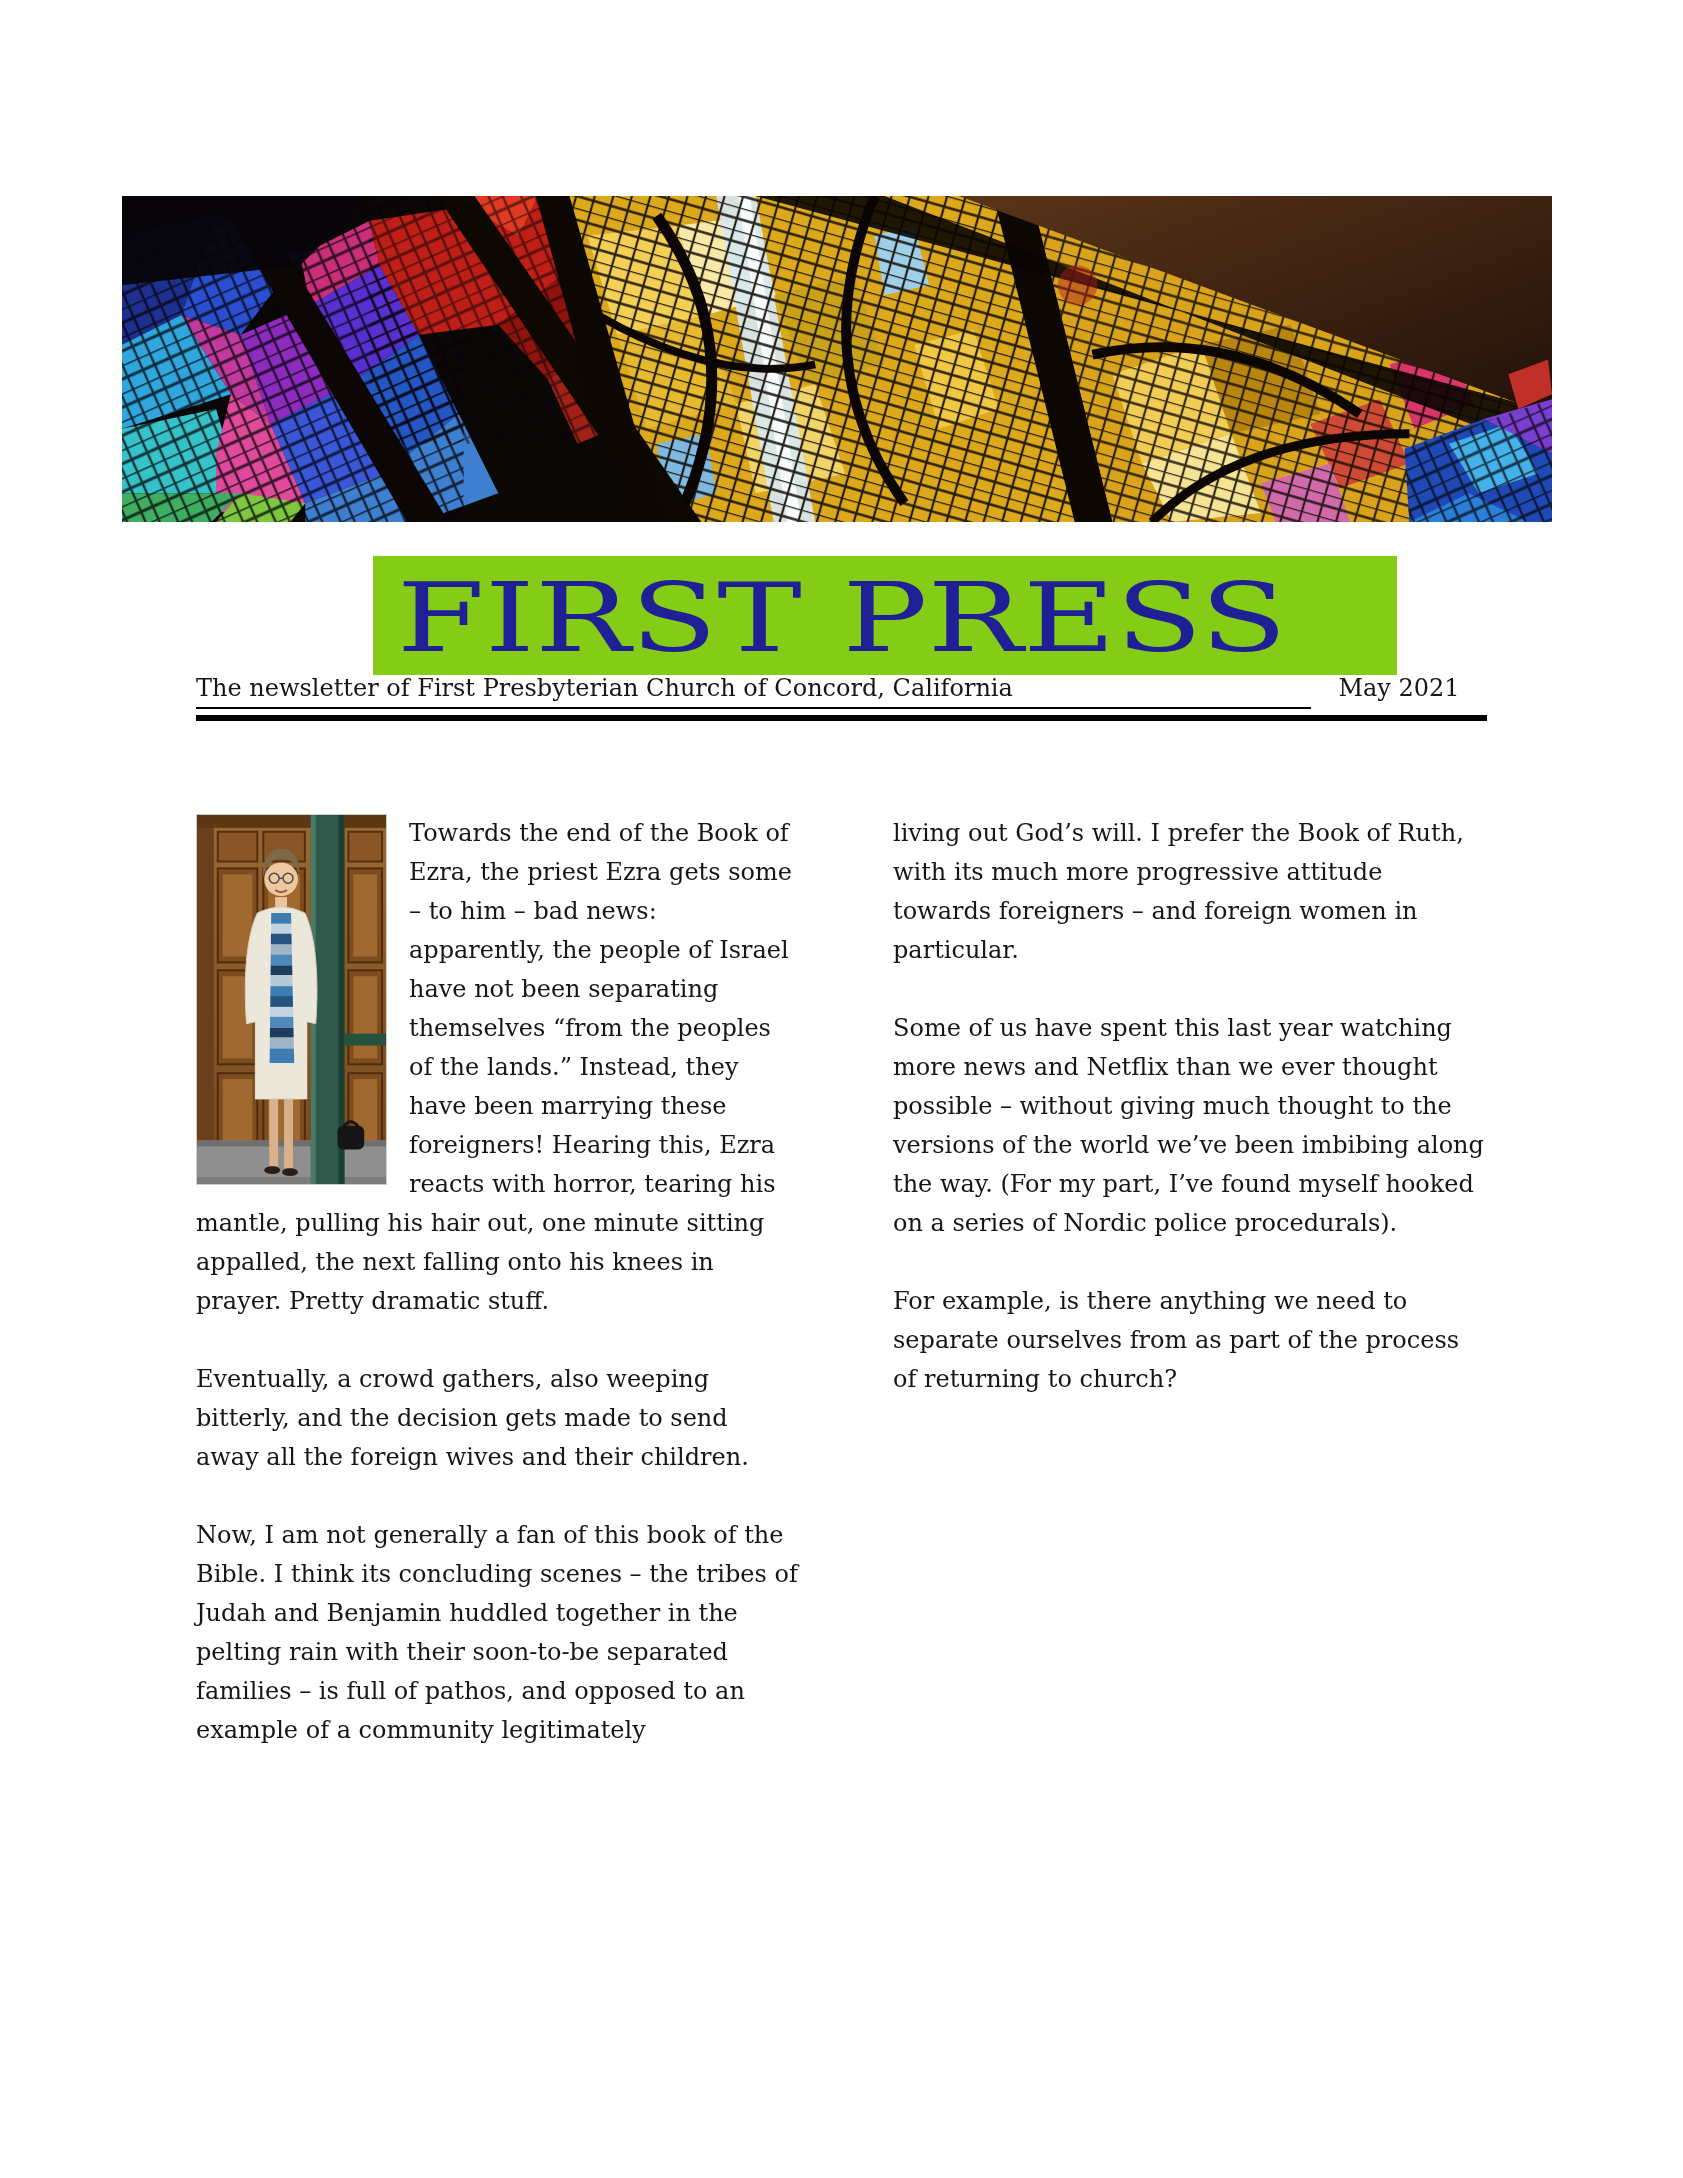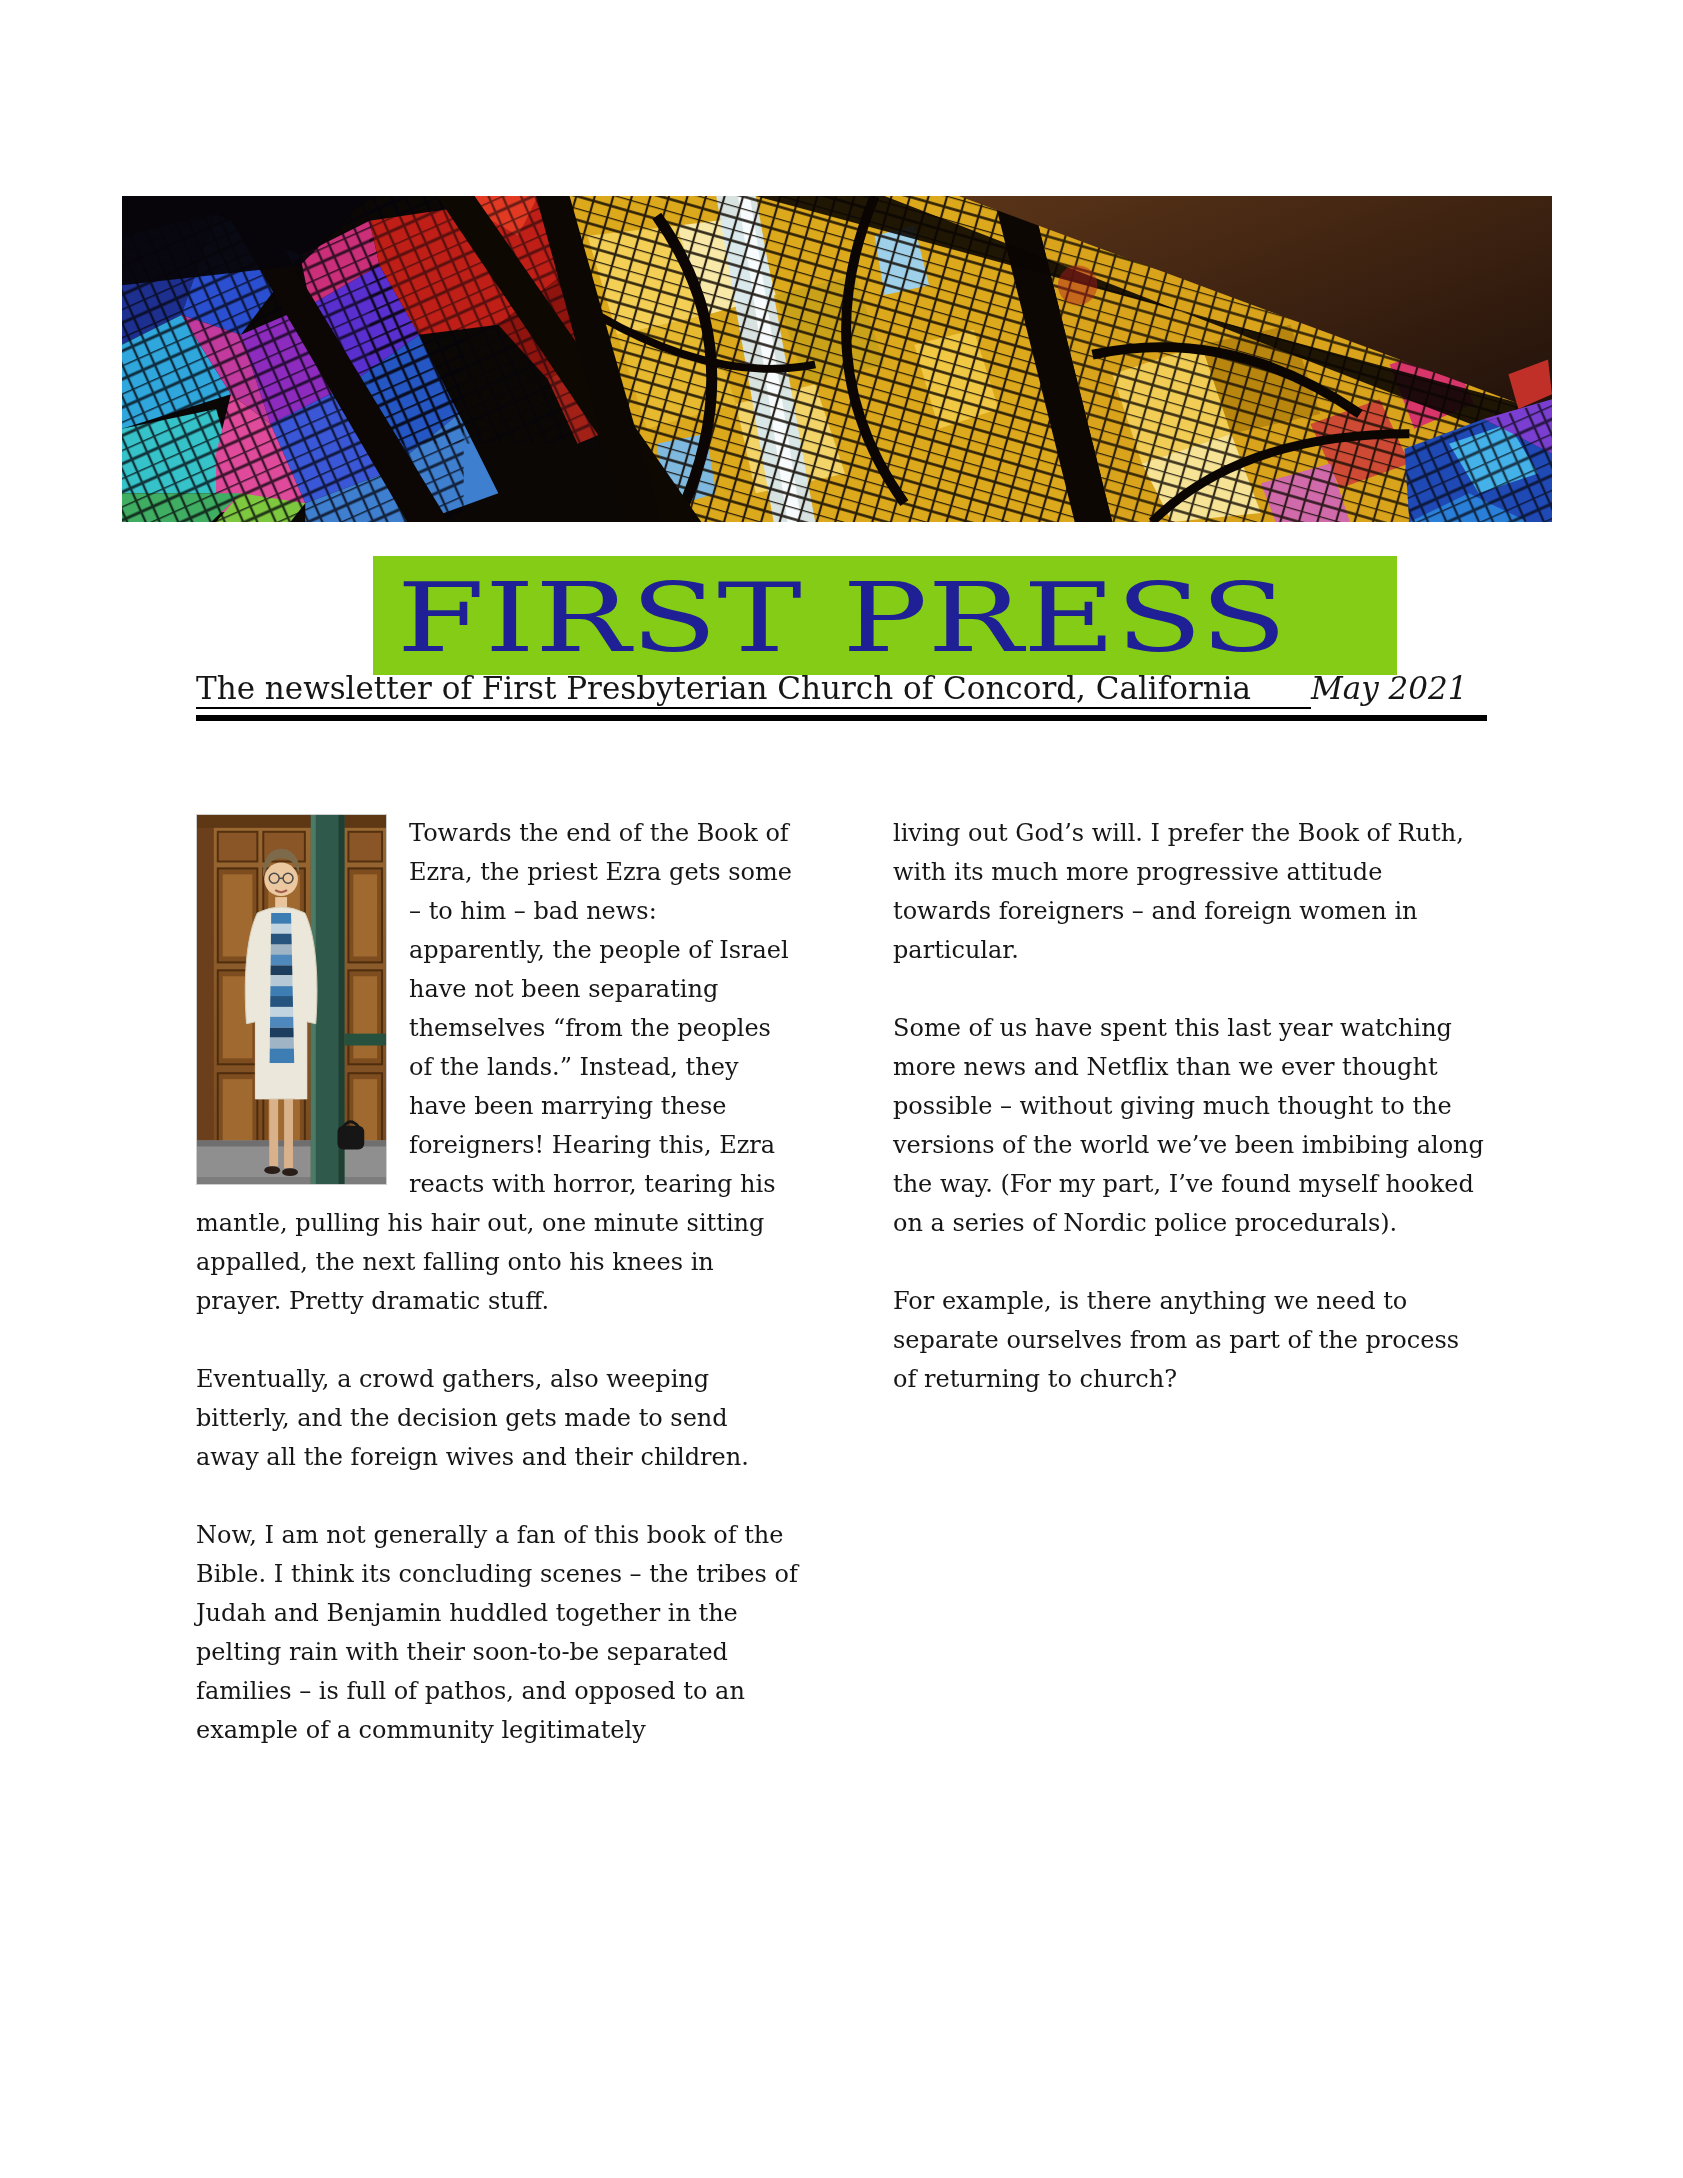--- a/index.html
+++ b/index.html
@@ -6,23 +6,23 @@
   body{width:1683px;height:2178px;position:relative;font-family:"DejaVu Serif", serif;color:#161616;}
   .page{position:absolute;inset:0;background:#ffffff;overflow:hidden;}
 
   .header-photo{position:absolute;left:122px;top:196px;width:1430px;height:326px;}
   .header-photo svg{display:block;width:100%;height:100%;}
 
   .banner{position:absolute;left:373px;top:556px;width:1024px;height:119px;background:#84cc16;}
   .banner svg{display:block;}
 
   .subtitle-row{position:absolute;left:196px;top:669px;width:1291px;display:flex;align-items:baseline;
-    font-size:31px;line-height:38px;white-space:nowrap;}
+    font-size:24px;line-height:38px;white-space:nowrap;}
   .subtitle-cell{flex:0 0 1115px;border-bottom:2px solid #000;}
-  .date-cell{flex:1 1 auto;text-align:left;font-style:italic;}
+  .date-cell{flex:1 1 auto;text-align:center;}
   .thick-rule{position:absolute;left:196px;top:715px;width:1291px;height:6px;background:#000;}
 
   .body-area{position:absolute;left:0;top:814px;width:1683px;}
   .col{position:absolute;top:0;font-size:24px;line-height:39px;text-align:left;}
   .col-left{left:196px;width:602px;}
   .col-right{left:893px;width:594px;}
   .col p{margin:0 0 39px 0;}
   .portrait{float:left;width:191px;height:371px;margin:0 22px 4px 0;}
 </style>
 </head>

